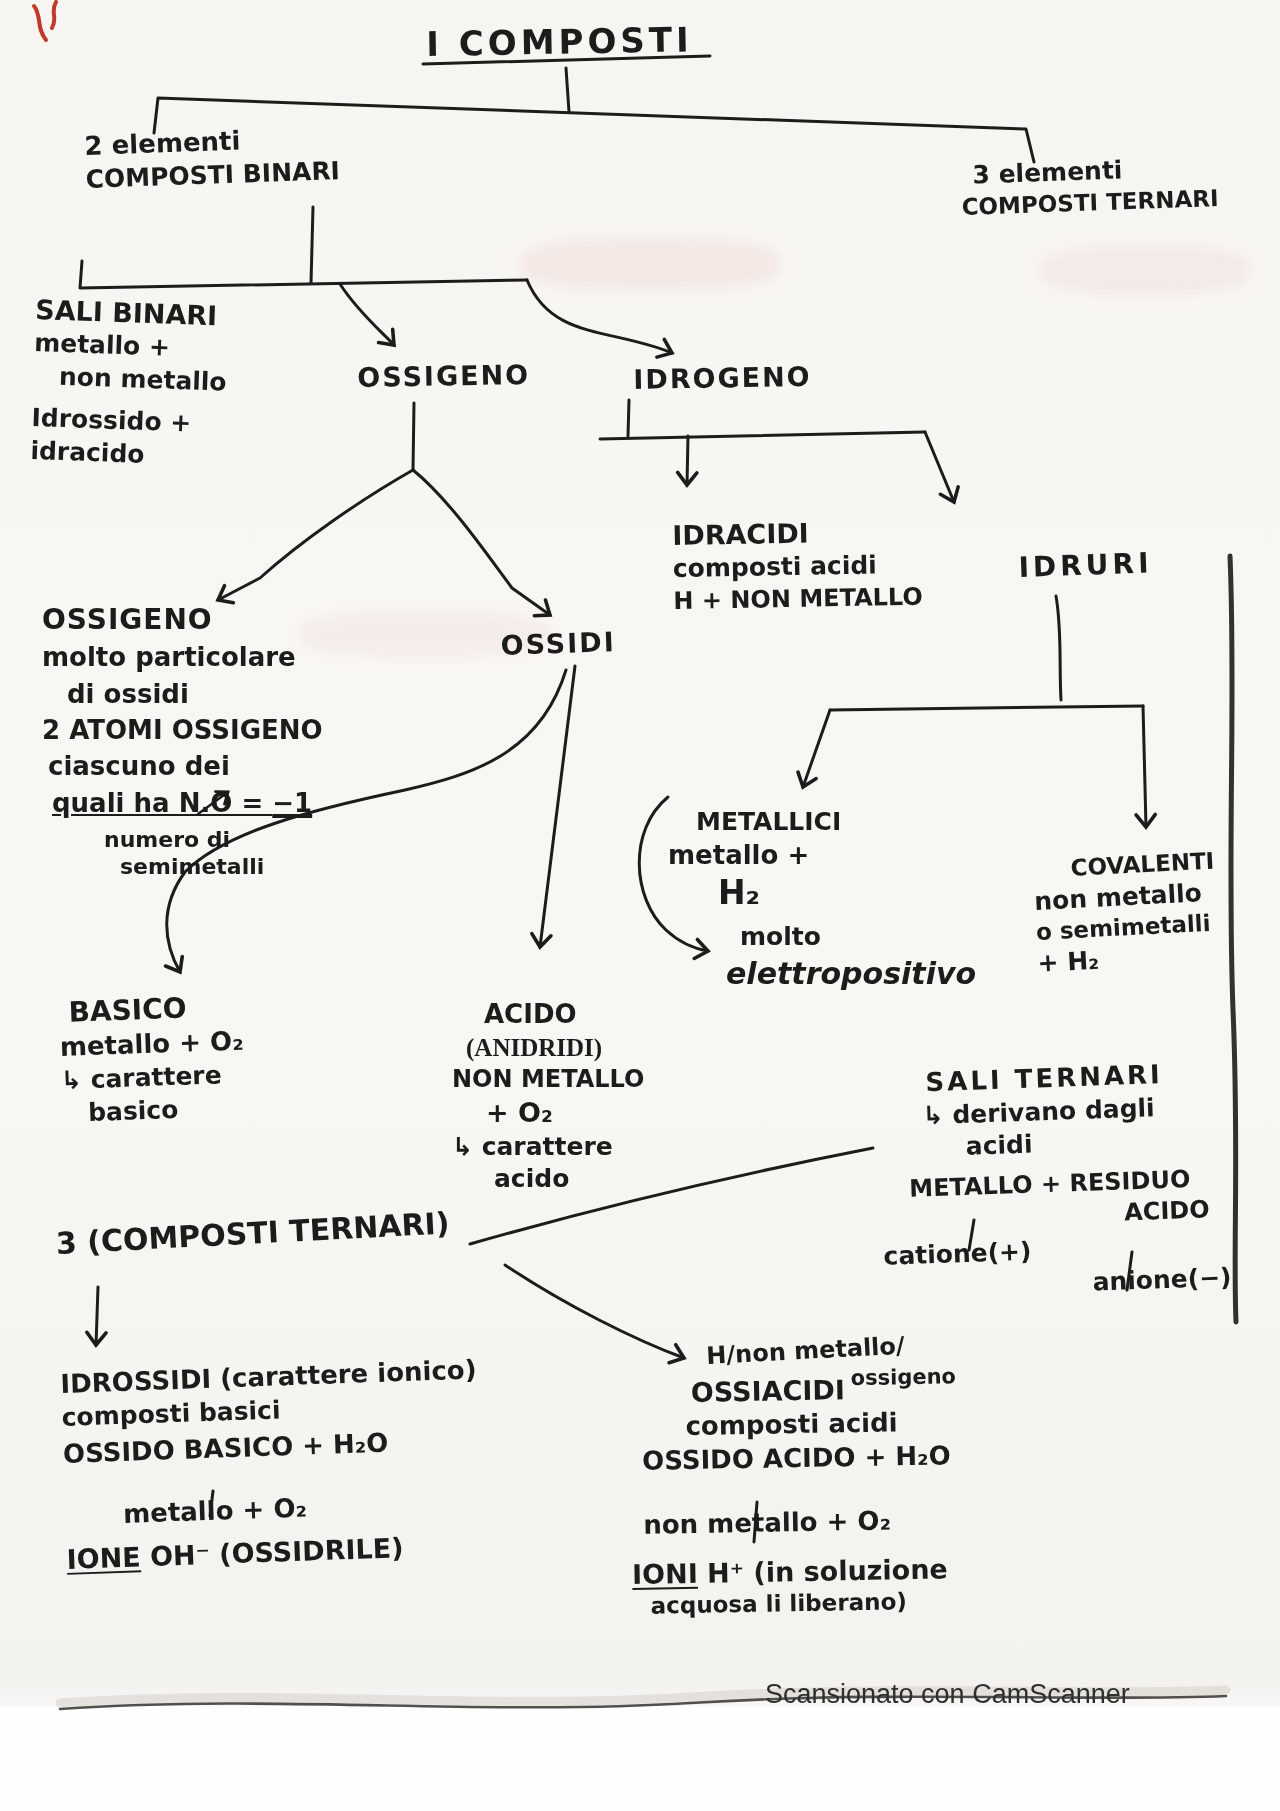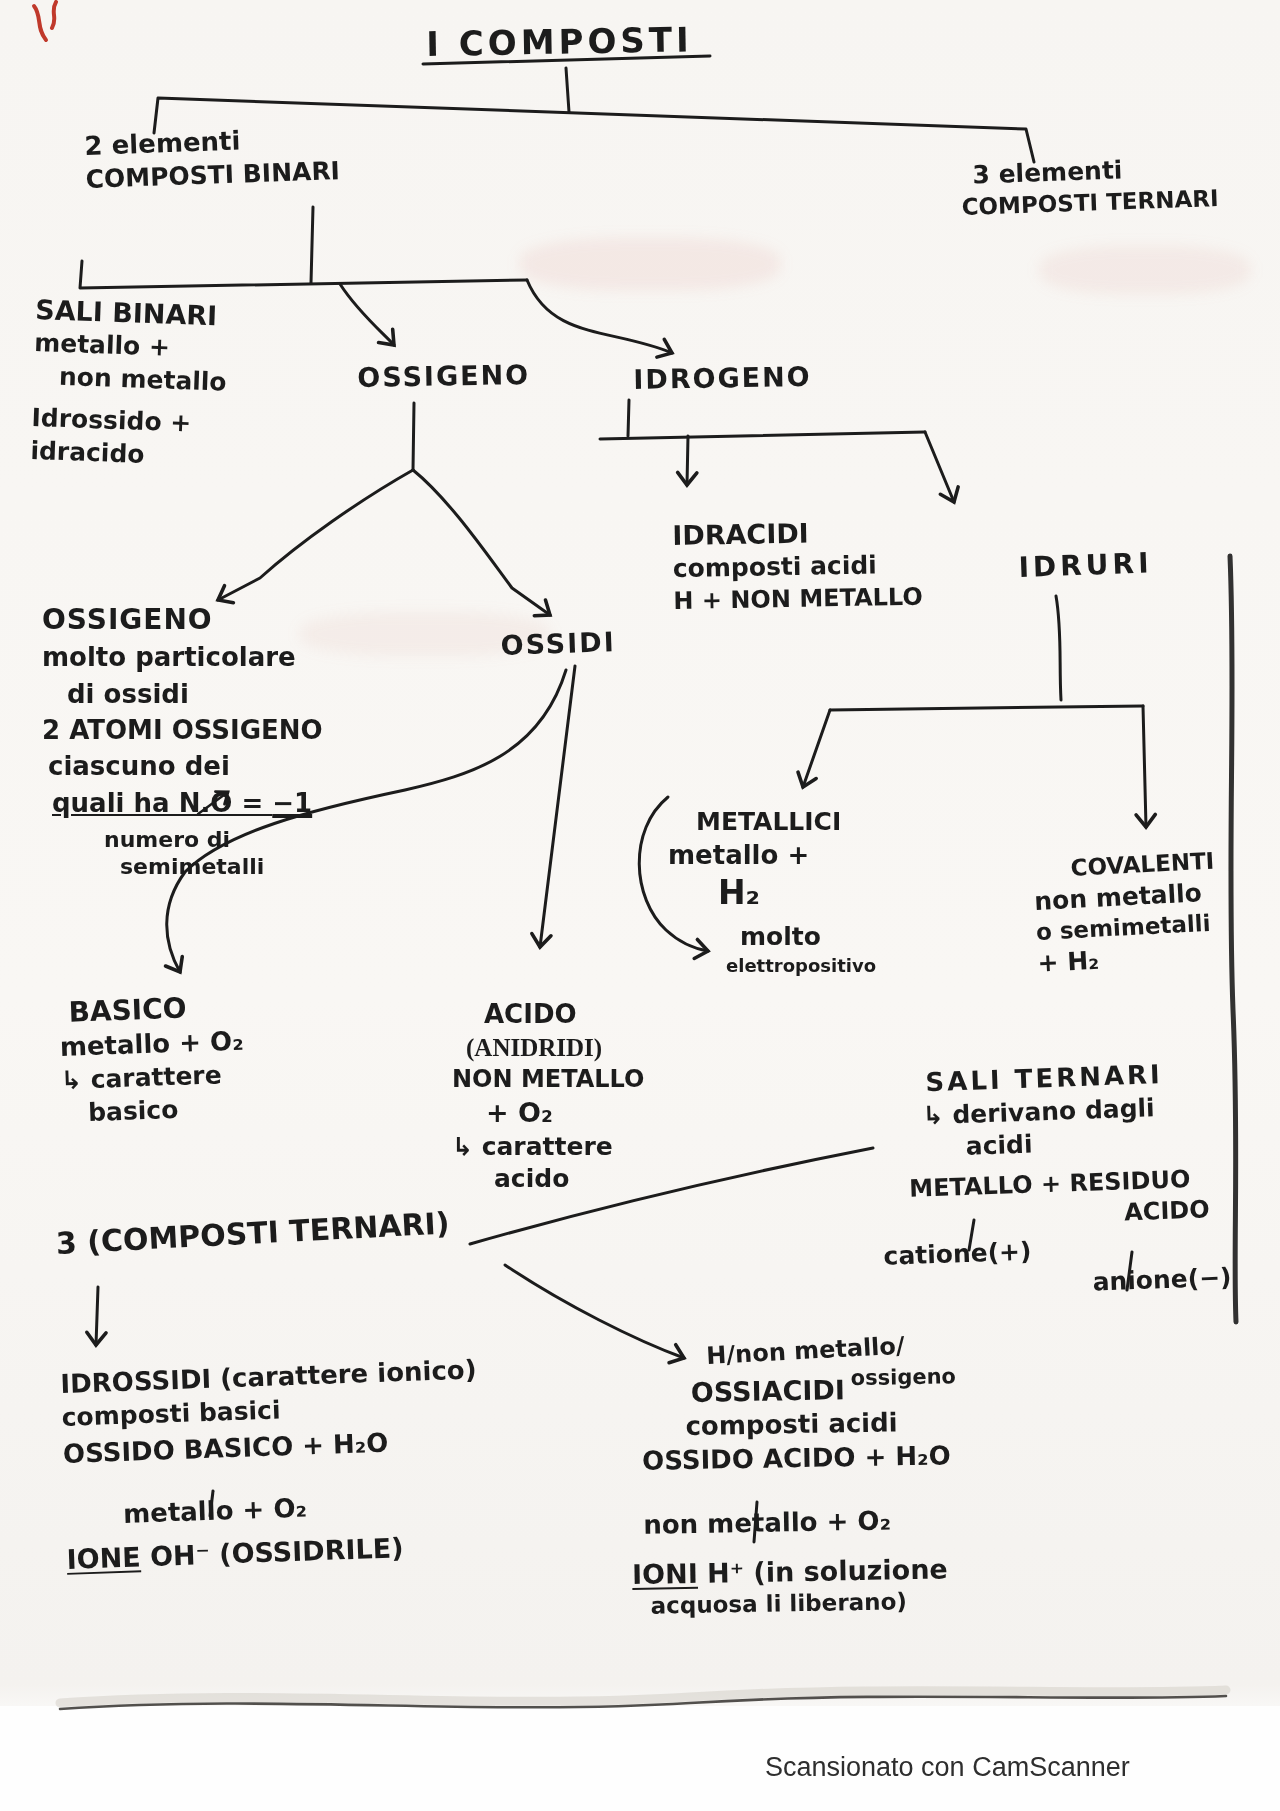--- a/index.html
+++ b/index.html
@@ -142,21 +142,21 @@
 
   <div class="node" style="left:1018px;top:550px;font-size:28px;letter-spacing:4px;transform:rotate(-2deg);">
     <span>IDRURI</span>
   </div>
 
   <div class="node" style="left:668px;top:806px;font-size:26px;">
     <span style="margin-left:28px;font-size:25px;">METALLICI</span>
     <span>metallo +</span>
     <span style="margin-left:50px;font-size:33px;">H₂</span>
     <span style="margin-left:72px;margin-top:6px;font-size:25px;">molto</span>
-    <span style="margin-left:58px;font-size:18px;">elettropositivo</span>
+    <span style="margin-left:58px;font-size:30px;font-style:italic;">elettropositivo</span>
   </div>
 
   <div class="node" style="left:1032px;top:856px;font-size:25px;transform:rotate(-3deg);">
     <span style="margin-left:38px;font-size:23px;">COVALENTI</span>
     <span>non metallo</span>
     <span style="font-size:23px;">o semimetalli</span>
     <span>+ H₂</span>
   </div>
 
   <div class="node" style="left:58px;top:995px;font-size:26px;transform:rotate(-2deg);">
@@ -200,17 +200,17 @@
   <div class="node" style="left:628px;top:1338px;font-size:26px;transform:rotate(-1deg);">
     <span style="margin-left:78px;font-size:24px;transform:rotate(-2deg);">H/non metallo/</span>
     <span style="margin-left:62px;font-size:27px;"><span style="display:inline">OSSIACIDI</span><span style="display:inline;font-size:21px;vertical-align:14px;margin-left:6px;">ossigeno</span></span>
     <span style="margin-left:56px;">composti acidi</span>
     <span style="margin-left:12px;">OSSIDO ACIDO + H₂O</span>
     <span style="margin-left:12px;margin-top:30px;">non metallo + O₂</span>
     <span style="margin-top:14px;font-size:27px;"><span class="u" style="display:inline">IONI</span><span style="display:inline"> H⁺ (in soluzione</span></span>
     <span style="margin-left:18px;font-size:23px;">acquosa li liberano)</span>
   </div>
 
-  <div class="credit" style="left:765px;top:1752px;font-size:27px;">
+  <div class="credit" style="left:765px;top:1679px;font-size:27px;">
     <span>Scansionato con CamScanner</span>
   </div>
 
 </div>
 
 </body></html>

